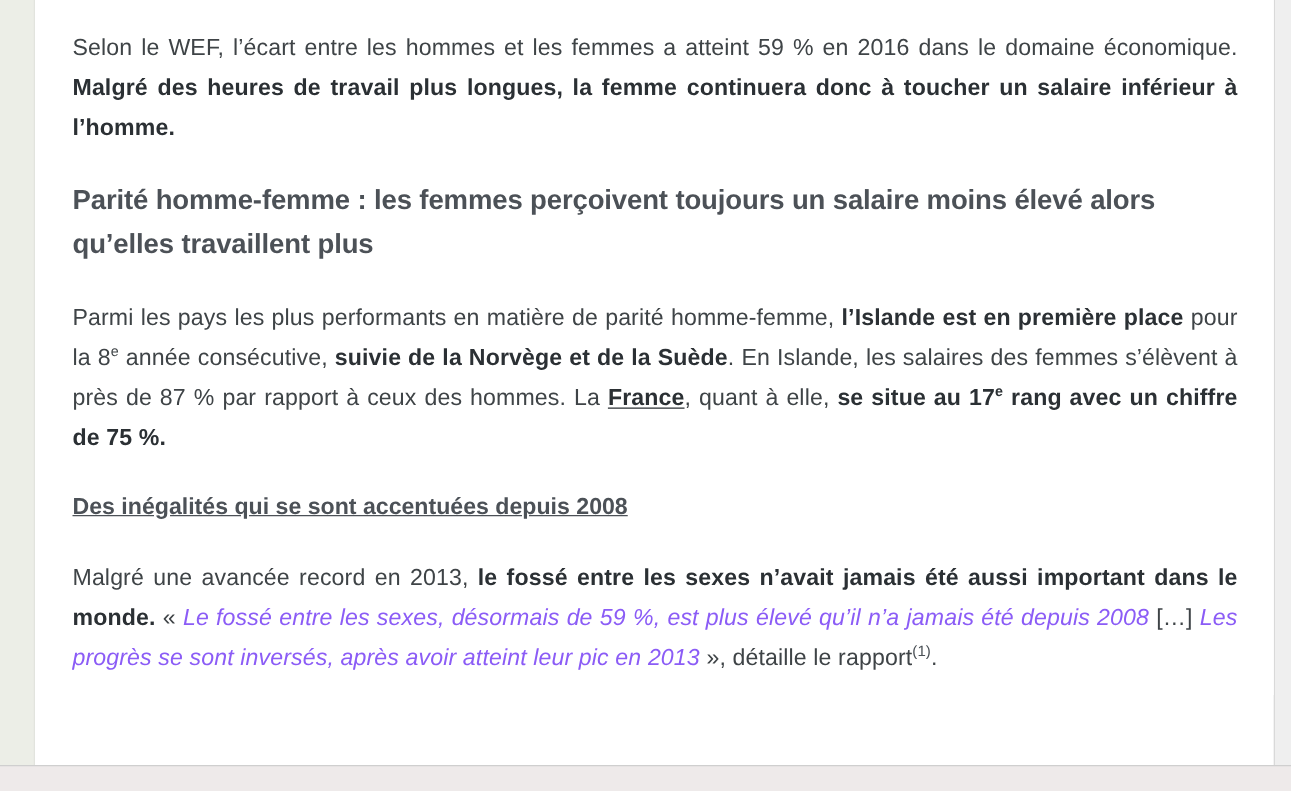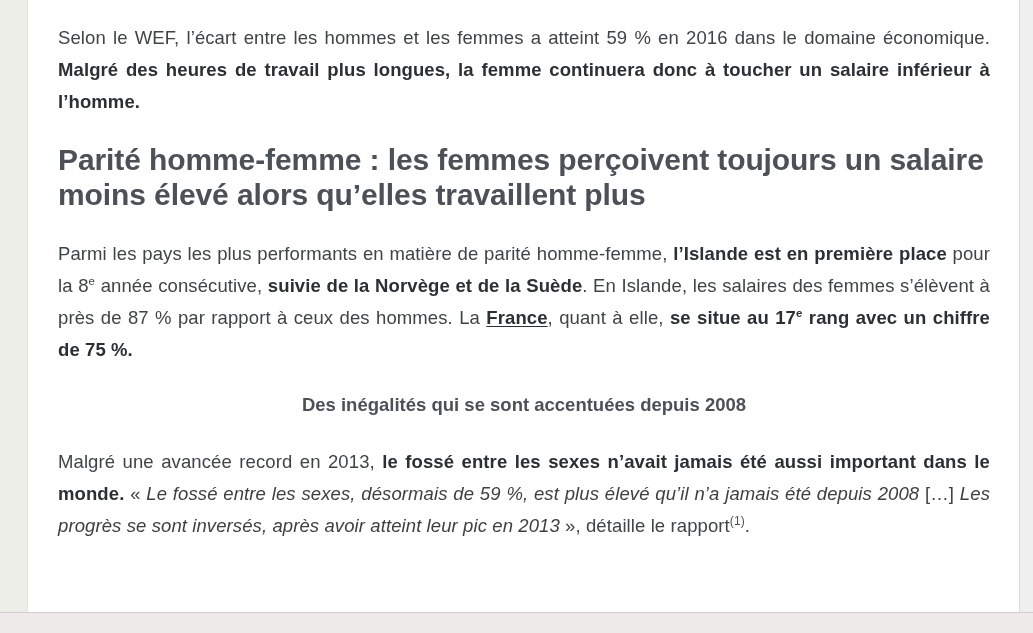--- a/index.html
+++ b/index.html
@@ -85,44 +85,45 @@
     font-weight: 400;
     letter-spacing: 0.1px;
   }
 
   p.body-text:last-child {
     margin-bottom: 0;
   }
 
   h2.section-heading {
     margin: 0 0 26px 0;
-    font-size: 30px;
+    font-size: 22px;
     line-height: 35px;
     font-weight: 700;
     color: #4c5157;
     text-align: left;
     letter-spacing: -0.1px;
   }
 
   p.sub-heading {
     margin: 0 0 26px 0;
     font-size: 18.5px;
     line-height: 30px;
     font-weight: 700;
     color: #4c5157;
-    text-align: center;
+    text-align: left;
+    text-decoration: underline;
   }
 
   strong.emph {
     font-weight: 700;
     color: #2b3034;
   }
 
   em.quote {
-    color: #404040;
+    color: #8b5cf6;
   }
 
   a.inline-link {
     color: #2b3034;
     font-weight: 700;
     text-underline-offset: 2px;
   }
 
   sup.ordinal {
     font-size: 0.62em;

